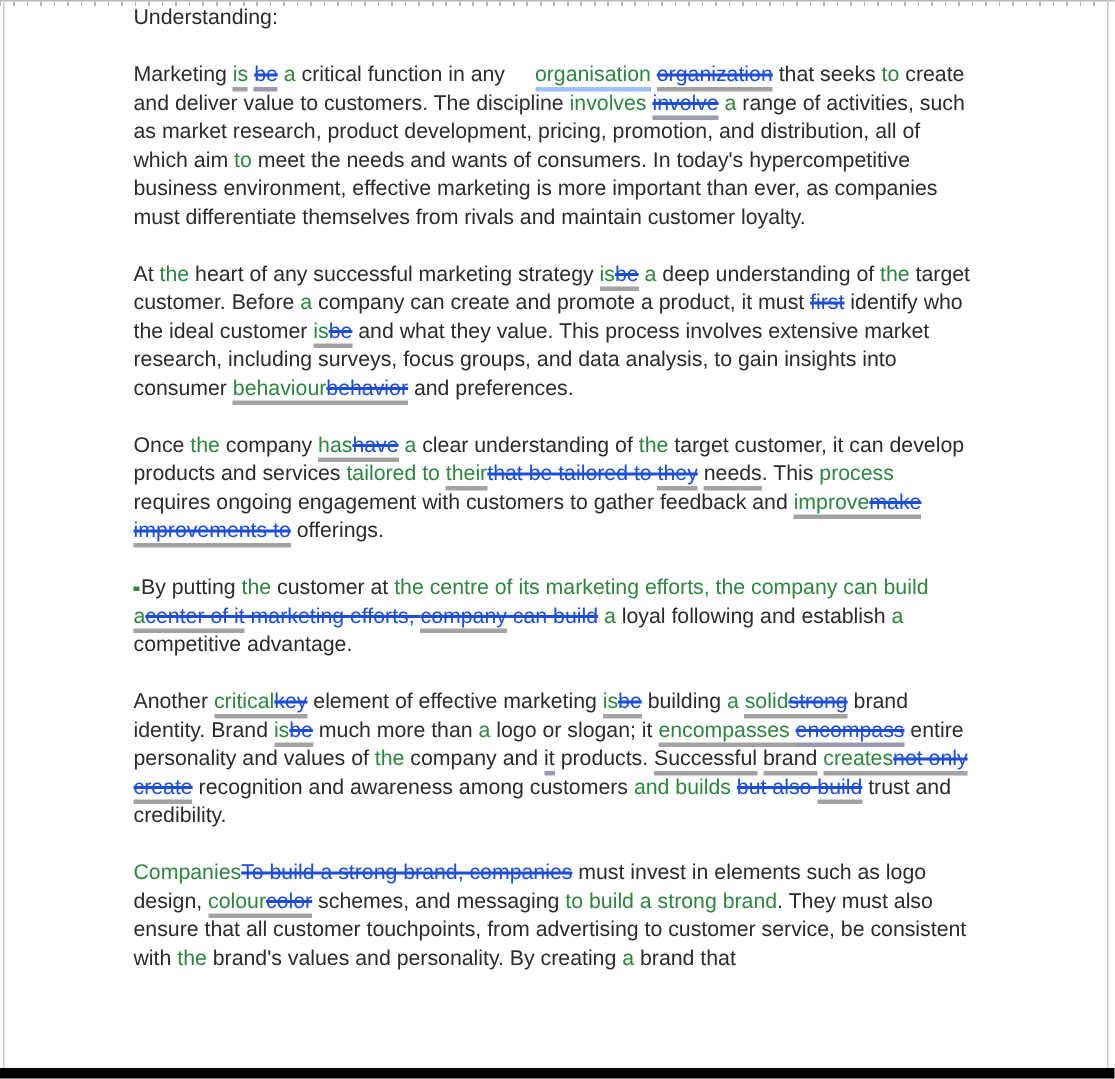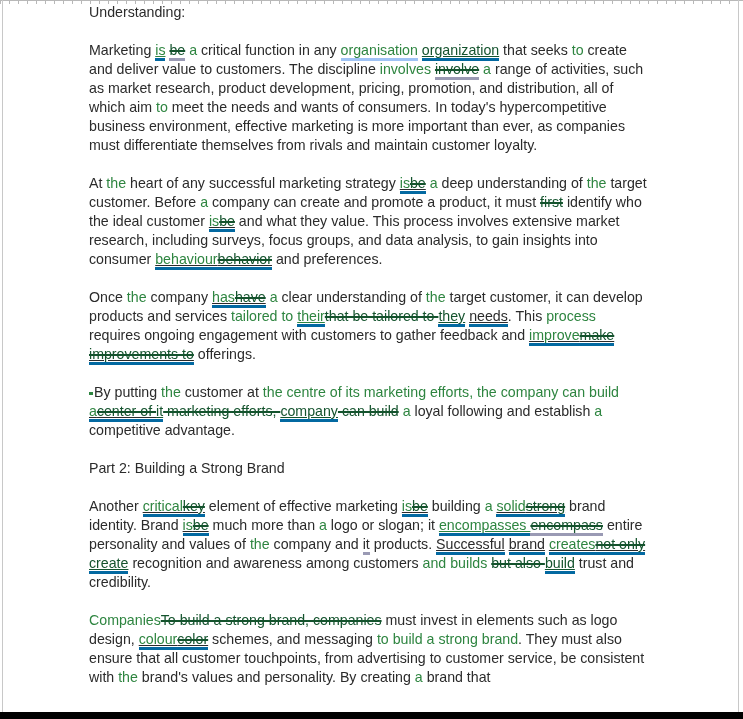--- a/index.html
+++ b/index.html
@@ -16,23 +16,23 @@
   }
   .page-edge-left { position:absolute; left:2px; top:0; width:1px; height:712px; background:#c8c8c8; }
   .page-edge-right { position:absolute; left:738px; top:0; width:1px; height:712px; background:#c8c8c8; }
   .bottom-bar { position:absolute; left:0; top:712px; width:743px; height:7px; background:#000; }
   .doc {
     position:absolute; left:89px; top:3px; width:560px;
     font-size:14.2px; line-height:19px; color:#2b2b2b;
   }
   .para { margin:0 0 19px 0; white-space:normal; }
   .ins { color:#2e8540; }
-  .del { color:#14532d; text-decoration:line-through; text-decoration-thickness:2px; }
-  .ul-pink { border-bottom:3px solid #0369a1;text-decoration:underline; }
-  .ul-blue { border-bottom:3px solid #9fc3f5; }
+  .del { color:#1d4ed8; text-decoration:line-through; text-decoration-thickness:2px; }
+  .ul-pink { border-bottom:3px solid #a3a3a3; }
+  .ul-blue { border-bottom:3px solid #9fc3f5;margin-left:16px; }
   .ul-gray { border-bottom:3px solid #9a9ab4; }
   .bullet-mark { display:inline-block; width:4px; height:3px; background:#2e8540; vertical-align:middle; margin-right:1px; }
 </style>
 </head>
 <body>
 
 <div class="ruler-top"></div>
 <div class="page-edge-left"></div>
 <div class="page-edge-right"></div>
 
@@ -41,20 +41,19 @@
 
   <p class="para"><span>Marketing </span><span class="ins ul-pink">is</span> <span class="del ul-gray">be</span> <span class="ins">a</span><span> critical function in any </span><span class="ins ul-blue">organisation</span> <span class="del ul-pink">organization</span><span> that seeks </span><span class="ins">to</span><span> create and deliver value to customers. The discipline </span><span class="ins">involves</span> <span class="del ul-gray">involve</span> <span class="ins">a</span><span> range of activities, such as market research, product development, pricing, promotion, and distribution, all of which aim </span><span class="ins">to</span><span> meet the needs and wants of consumers. In today's hypercompetitive business environment, effective marketing is more important than ever, as companies must differentiate themselves from rivals and maintain customer loyalty.</span></p>
 
 
   <p class="para"><span>At </span><span class="ins">the</span><span> heart of any successful marketing strategy </span><span class="ul-pink"><span class="ins">is</span><span class="del">be</span></span> <span class="ins">a</span><span> deep understanding of </span><span class="ins">the</span><span> target customer. Before </span><span class="ins">a</span><span> company can create and promote a product, it must </span><span class="del">first</span><span> identify who the ideal customer </span><span class="ul-pink"><span class="ins">is</span><span class="del">be</span></span><span> and what they value. This process involves extensive market research, including surveys, focus groups, and data analysis, to gain insights into consumer </span><span class="ul-pink"><span class="ins">behaviour</span><span class="del">behavior</span></span><span> and preferences.</span></p>
 
   <p class="para"><span>Once </span><span class="ins">the</span><span> company </span><span class="ul-pink"><span class="ins">has</span><span class="del">have</span></span> <span class="ins">a</span><span> clear understanding of </span><span class="ins">the</span><span> target customer, it can develop products and services </span><span class="ins">tailored to </span><span class="ins ul-pink">their</span><span class="del">that be tailored to </span><span class="del ul-pink">they</span><span> </span><span class="ul-pink">needs</span><span>. This </span><span class="ins">process</span><span> requires ongoing engagement with customers to gather feedback and </span><span class="ul-pink"><span class="ins">improve</span><span class="del">make improvements to</span></span><span> offerings.</span></p>
 
   <p class="para"><span class="bullet-mark"></span><span>By putting </span><span class="ins">the</span><span> customer at </span><span class="ins">the centre of its marketing efforts, the company can build </span><span class="ul-pink"><span class="ins">a</span><span class="del">center of </span></span><span class="del ul-pink">it</span><span class="del"> marketing efforts, </span><span class="del ul-pink">company</span><span class="del"> can build</span><span> </span><span class="ins">a</span><span> loyal following and establish </span><span class="ins">a</span><span> competitive advantage.</span></p>
 
-  <p class="para"><span>Part 2: Building a Strong Brand</span></p>
 
   <p class="para"><span>Another </span><span class="ul-pink"><span class="ins">critical</span><span class="del">key</span></span><span> element of effective marketing </span><span class="ul-pink"><span class="ins">is</span><span class="del">be</span></span><span> building </span><span class="ins">a</span><span> </span><span class="ul-pink"><span class="ins">solid</span><span class="del">strong</span></span><span> brand identity. Brand </span><span class="ul-pink"><span class="ins">is</span><span class="del">be</span></span><span> much more than </span><span class="ins">a</span><span> logo or slogan; it </span><span class="ins ul-pink">encompasses </span><span class="del ul-gray">encompass</span><span> entire personality and values of </span><span class="ins">the</span><span> company and </span><span class="ul-gray">it</span><span> products. </span><span class="ul-pink">Successful</span><span> </span><span class="ul-pink">brand</span><span> </span><span class="ul-pink"><span class="ins">creates</span><span class="del">not only </span></span><span class="del ul-pink">create</span><span> recognition and awareness among customers </span><span class="ins">and builds</span><span> </span><span class="del">but also </span><span class="del ul-pink">build</span><span> trust and credibility.</span></p>
 
   <p class="para"><span class="ins">Companies</span><span class="del">To build a strong brand, companies</span><span> must invest in elements such as logo design, </span><span class="ul-pink"><span class="ins">colour</span><span class="del">color</span></span><span> schemes, and messaging </span><span class="ins">to build a strong brand</span><span>. They must also ensure that all customer touchpoints, from advertising to customer service, be consistent with </span><span class="ins">the</span><span> brand's values and personality. By creating </span><span class="ins">a</span><span> brand that</span></p>
 </div>
 
 <div class="bottom-bar"></div>
 
 </body></html>

